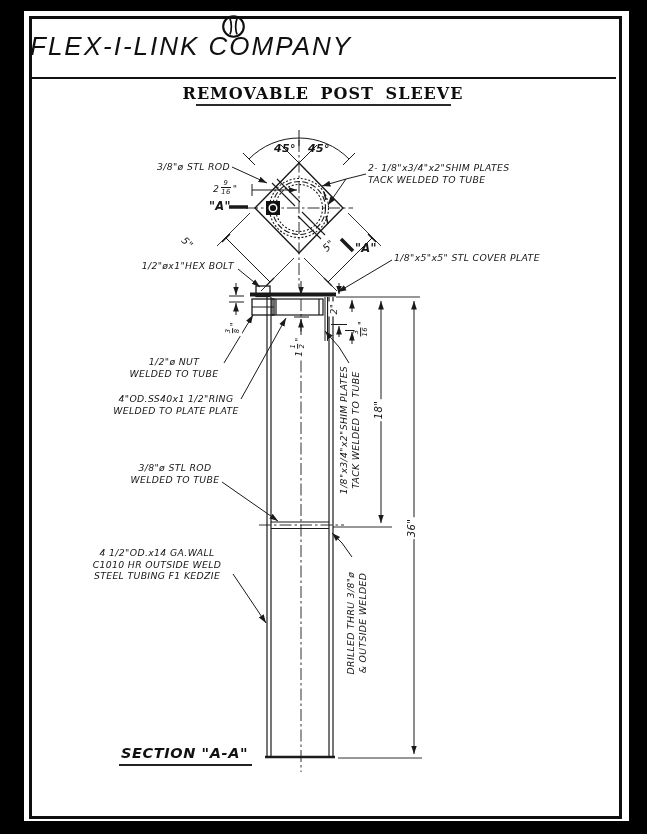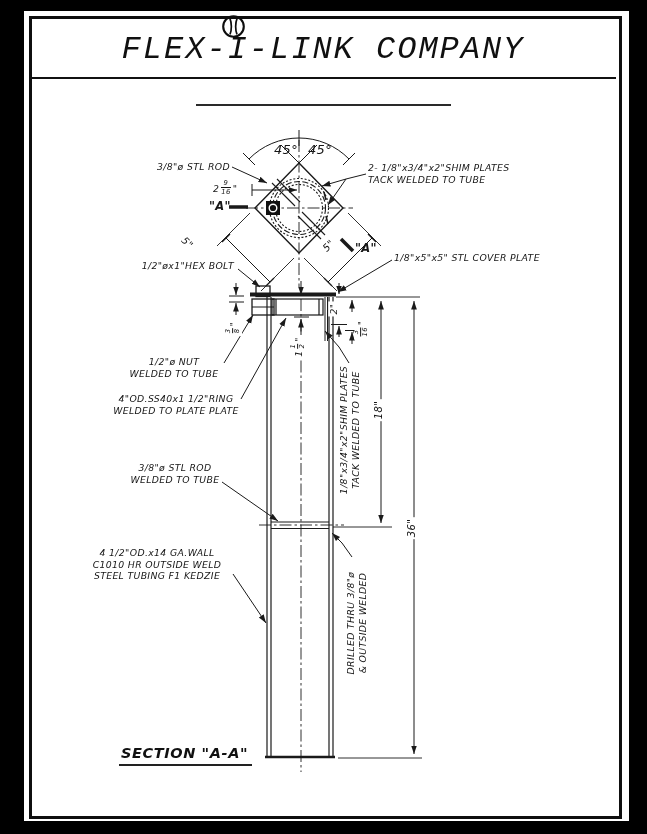--- a/index.html
+++ b/index.html
@@ -2,23 +2,23 @@
 <html><head>
 <meta charset="utf-8">
 <style>
   html,body{margin:0;padding:0;background:#000;}
   #page{position:relative;width:647px;height:834px;background:#000;overflow:hidden;
         font-family:"DejaVu Sans",sans-serif;}
   #sheet{position:absolute;left:24px;top:11px;width:605px;height:810px;background:#fff;}
   #borderbox{position:absolute;left:29px;top:16px;width:587px;height:797px;border:3px solid #0f0f0f;}
   #hdr-divider{position:absolute;left:30px;top:77px;width:586px;height:2px;background:#111;}
   .abs{position:absolute;}
-  .company{left:30px;top:31px;width:586px;text-align:center;
-           font-family:Liberation Mono, monospace;font-style:italic;font-weight:400;
-           font-size:32px;letter-spacing:2px;color:#101010;white-space:nowrap;}
+  .company{left:30px;top:31px;width:586px;text-align:left;
+           font-family:Liberation Sans, sans-serif;font-style:italic;font-weight:400;
+           font-size:26px;letter-spacing:2px;color:#101010;white-space:nowrap;}
   .address{left:30px;top:60px;width:586px;text-align:center;
            font-family:"DejaVu Sans Mono",monospace;font-weight:bold;font-size:8px;
            color:#101010;white-space:nowrap;letter-spacing:0;}
   .dwgtitle{left:30px;top:84px;width:586px;text-align:center;
            font-family:"DejaVu Serif",serif;font-weight:bold;font-size:16px;
            letter-spacing:1px;word-spacing:5px;color:#0d0d0d;white-space:nowrap;}
   .title-underline{left:196px;top:104px;width:255px;height:2px;background:#2a2a2a;}
   #logo{left:221px;top:14px;width:25px;height:25px;}
   svg.linework{position:absolute;left:0;top:0;width:647px;height:834px;}
   .lbl{position:absolute;font:italic 9.3px "DejaVu Sans",sans-serif;color:#161616;
@@ -28,36 +28,37 @@
   .rot{transform:translate(-50%,-50%) rotate(-90deg);background:#fff;padding:0 2px;}
   .big{font-size:11.5px;font-weight:bold;}
   .frac{display:inline-flex;flex-direction:column;align-items:center;font-size:6.8px;
         line-height:1.05;margin:0 1px;transform:translateY(-1px);}
   .frac .den{border-top:1px solid #161616;padding-top:0.5px;}
   .dimrow{display:inline-flex;align-items:center;gap:1px;}
   .sec-title{font:italic bold 14.5px "DejaVu Sans",sans-serif;color:#111;
              border-bottom:2px solid #222;padding:0 4px 3px 2px;letter-spacing:.6px;}
   .r45{transform:rotate(45deg);}
   .rm45{transform:rotate(-45deg);}
-  .small{font-size:13px;}
+  .small{font-size:11px;font-weight:bold;}
 </style>
 </head>
 <body>
 
 <div id="page">
   <div id="sheet"></div>
   <div id="borderbox"></div>
 
   <svg id="logo" class="abs" viewBox="0 0 25 25">
     <circle cx="12.5" cy="12.5" r="10.3" fill="none" stroke="#0e0e0e" stroke-width="2.1"></circle>
     <path d="M9,4.6 C10.8,9 10.8,16 9,20.4" fill="none" stroke="#0e0e0e" stroke-width="1.7"></path>
     <path d="M16,4.6 C14.2,9 14.2,16 16,20.4" fill="none" stroke="#0e0e0e" stroke-width="1.7"></path>
   </svg>
   <div class="abs company">FLEX-I-LINK COMPANY</div>
   <div id="hdr-divider"></div>
+  <div class="abs dwgtitle">REMOVABLE POST SLEEVE</div>
   <div class="abs title-underline"></div>
 
   <svg class="linework" viewBox="0 0 647 834">
     <defs>
       <marker id="ar" viewBox="0 0 10 10" refX="10" refY="5" markerWidth="8.5" markerHeight="8.5" orient="auto-start-reverse">
         <path d="M0,1.6 L10,5 L0,8.4 Z" fill="#1a1a1a"></path>
       </marker>
     </defs>
 
     <g stroke="#1a1a1a" fill="none" stroke-width="1.1">

